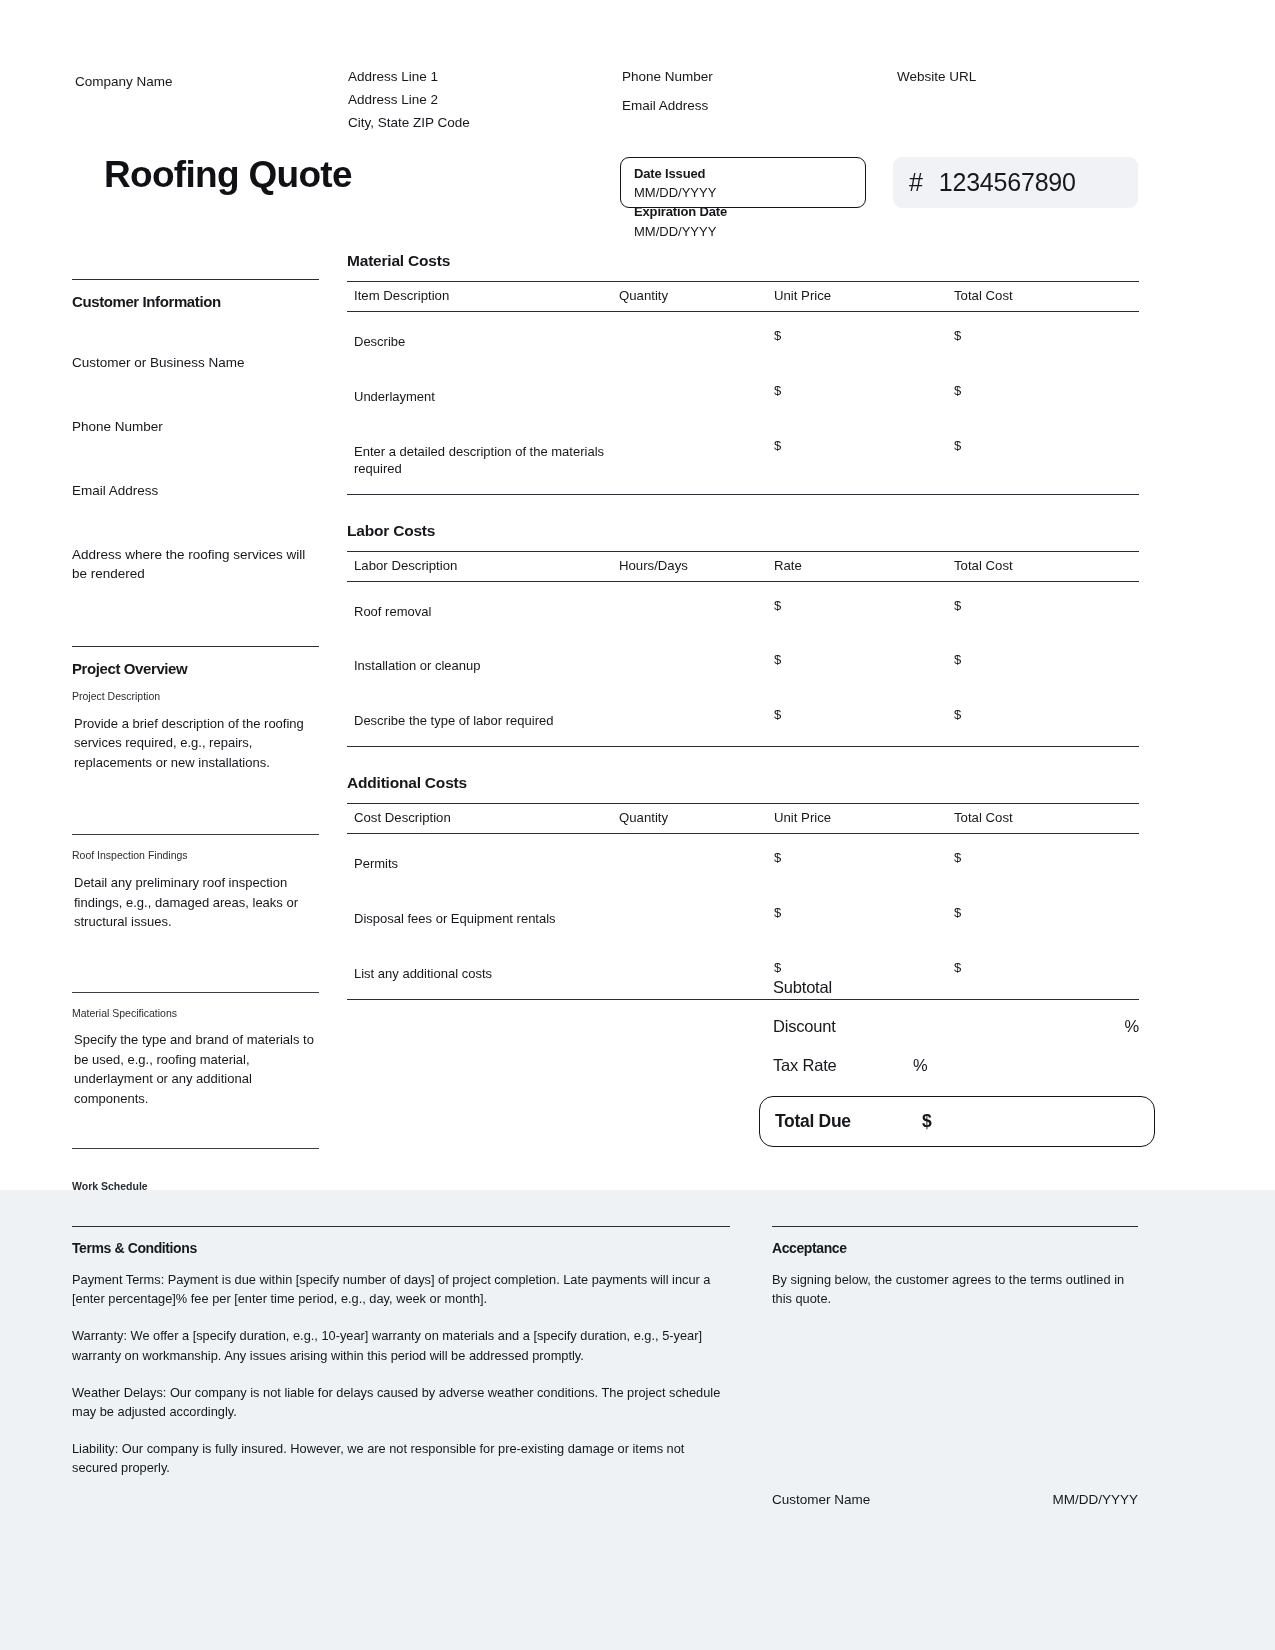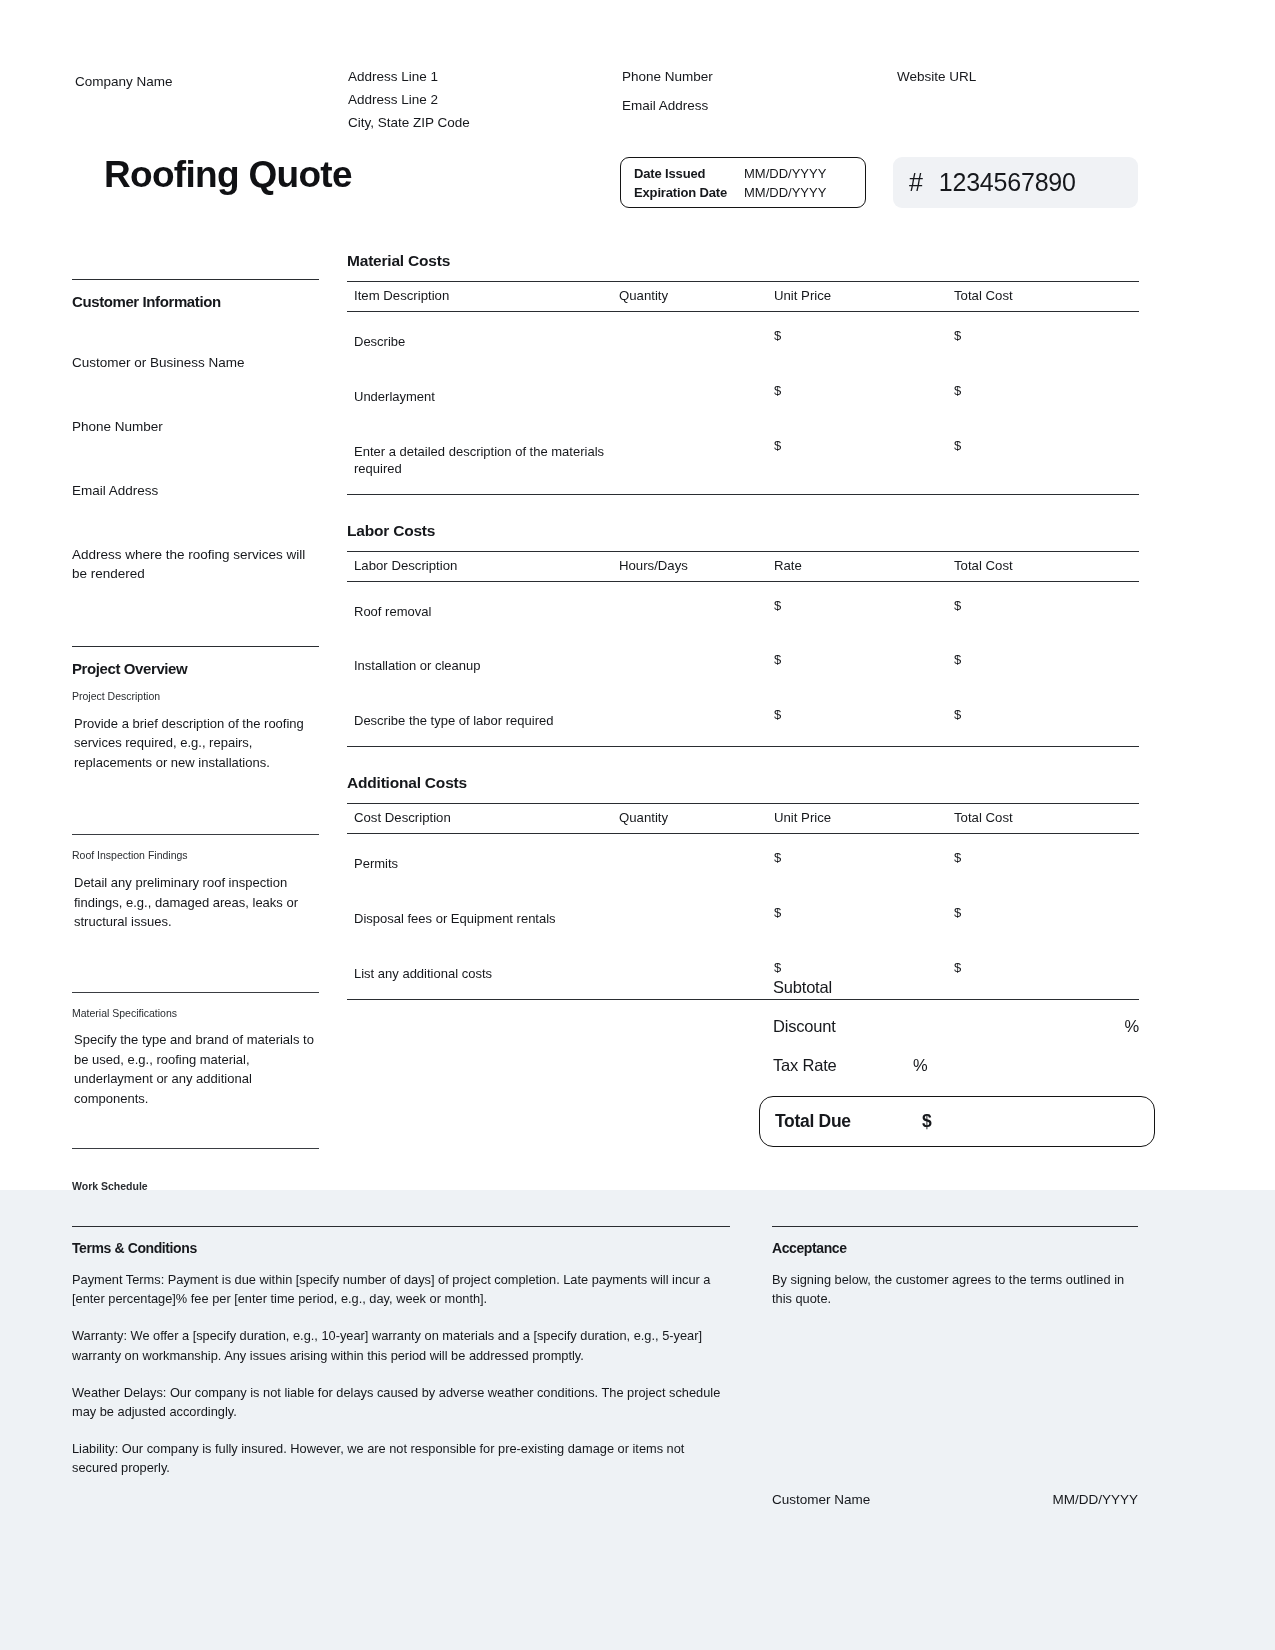--- a/index.html
+++ b/index.html
@@ -25,21 +25,21 @@
   .title {
     position: absolute; left: 72px; top: 156px;
     font-size: 37px; font-weight: 700; letter-spacing: -0.7px;
     color: #101114; line-height: 1; margin-left: 32px;
   }
   .datebox {
     position: absolute; left: 620px; top: 157px; width: 246px; height: 51px;
     border: 1.6px solid #141414; border-radius: 9px;
     padding: 6px 13px 0 13px;
   }
-  .datebox .drow { display: flex; align-items: baseline; font-size: 13px; line-height: 1.48; }
+  .datebox .drow { display: flex; align-items: baseline; font-size: 13px; line-height: 1.48; flex-direction: column; }
   .datebox .dlabel { font-weight: 700; width: 110px; letter-spacing: -0.15px; }
   .datebox .dval { font-weight: 400; }
   .numbox {
     position: absolute; left: 893px; top: 157px; width: 245px; height: 51px;
     background: #f0f2f5; border-radius: 9px;
     display: flex; align-items: center; gap: 16px; padding-left: 16px;
     font-size: 25px; letter-spacing: -0.2px; color:#16181c;
   }
   .numbox .hash { font-weight: 400; }
 

